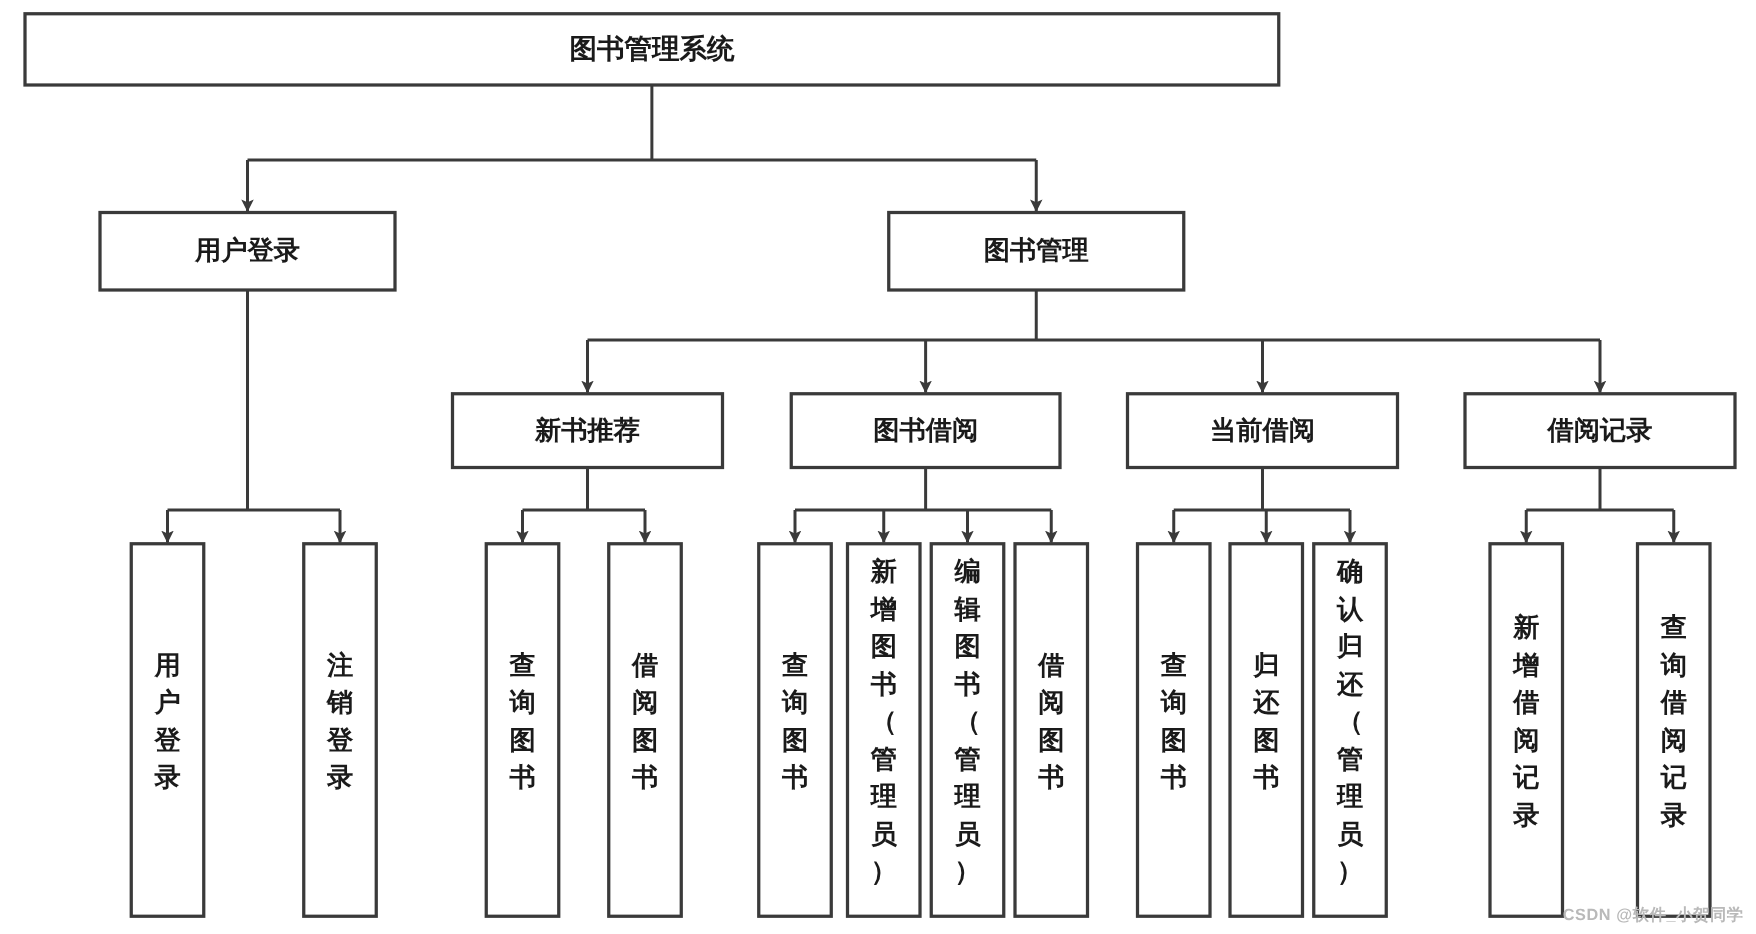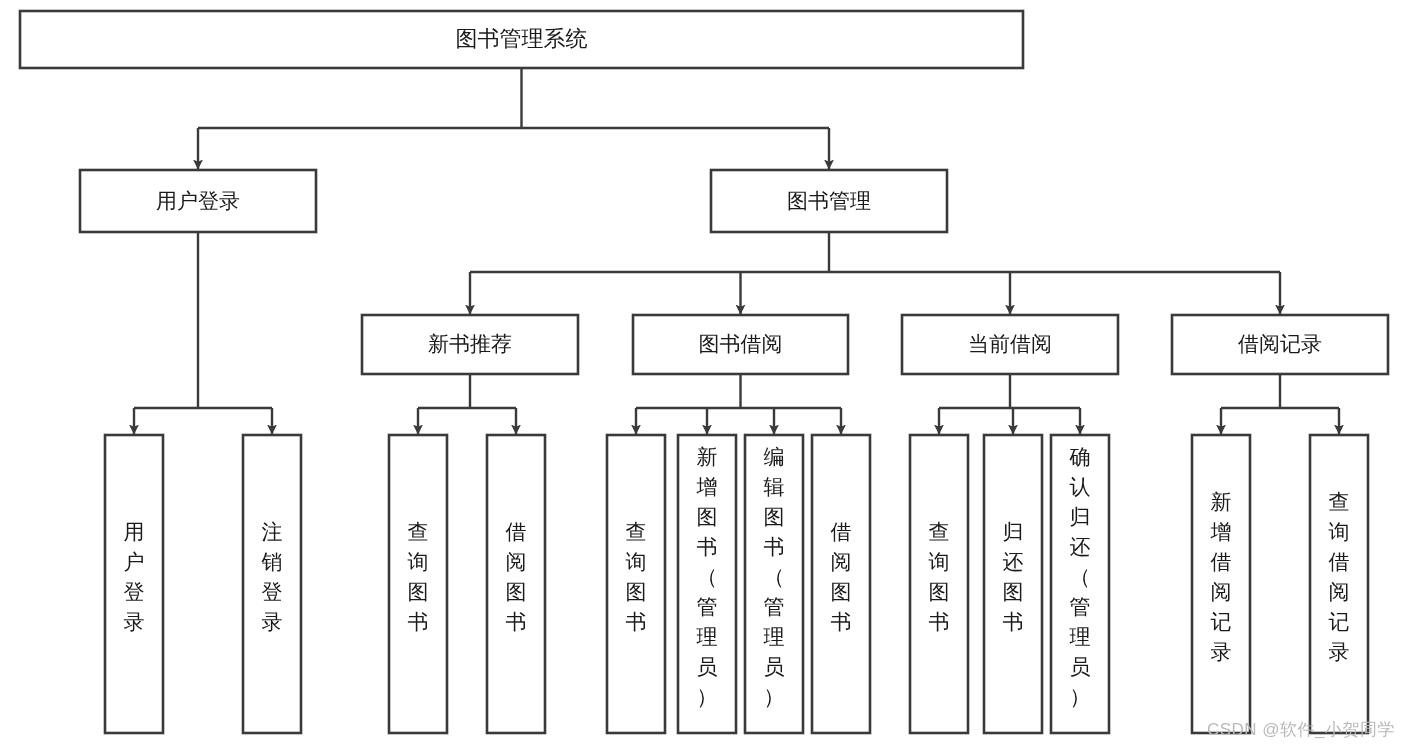--- a/index.html
+++ b/index.html
@@ -12,20 +12,21 @@
     height: 747px;
     font-family: "Liberation Sans", "DejaVu Sans", sans-serif;
     overflow: hidden;
     position: relative;
   }
   #chart-root {
     position: absolute;
     top: 0; left: 0;
     width: 1405px;
     height: 747px;
+    font-weight: bold;
   }
   svg.flow {
     display: block;
     width: 1405px;
     height: 747px;
   }
   .nodebox {
     fill: #ffffff;
     stroke: #3a3a3a;
     stroke-width: 2.6;
@@ -57,21 +58,21 @@
     font-size: 22px;
     fill: #1a1a1a;
     text-anchor: middle;
     dominant-baseline: middle;
   }
   .watermark {
     position: absolute;
     right: 10px;
     bottom: 6px;
     font-family: "Liberation Sans", "DejaVu Sans", sans-serif;
-    font-size: 17px;
+    font-size: 13px;
     color: #b9b9b9;
     white-space: nowrap;
     letter-spacing: 0.5px;
     pointer-events: none;
   }
 </style>
 </head>
 <body>
 
 <div id="chart-root">

